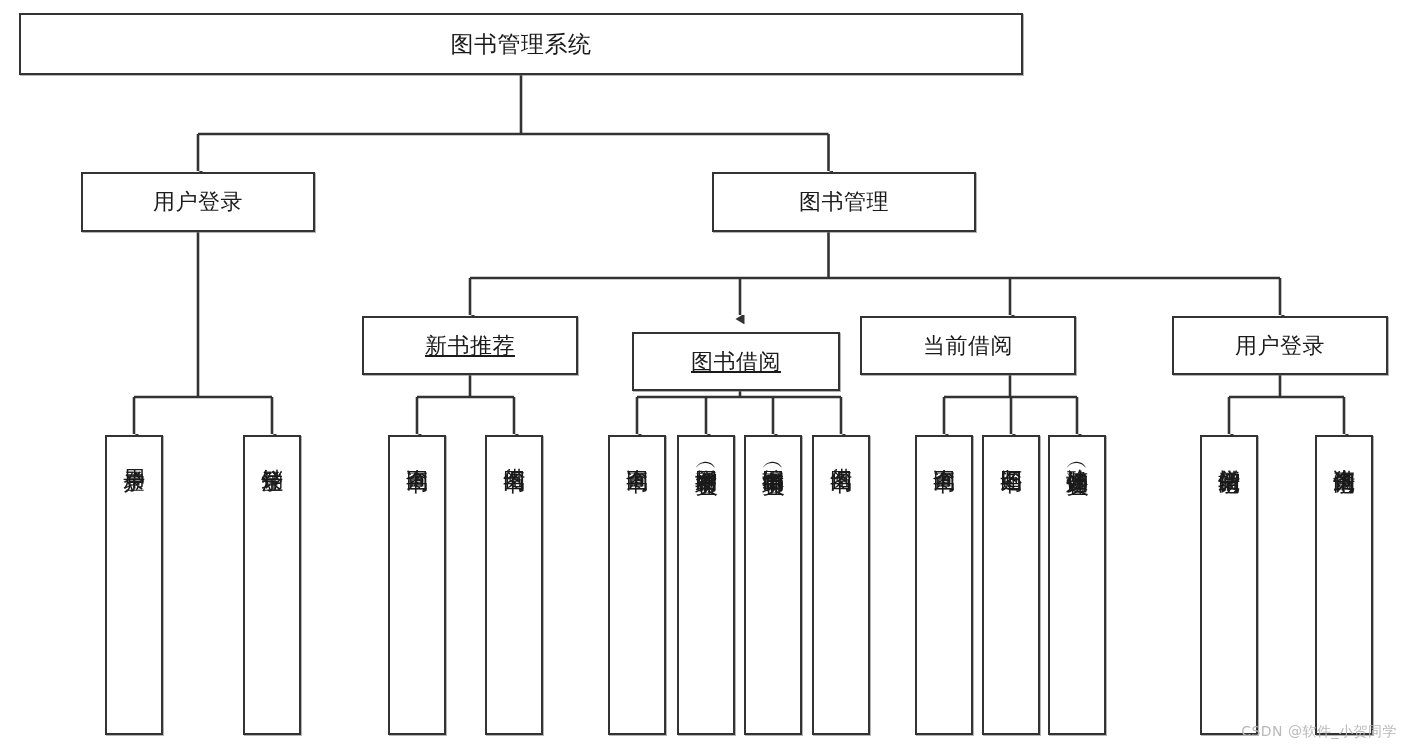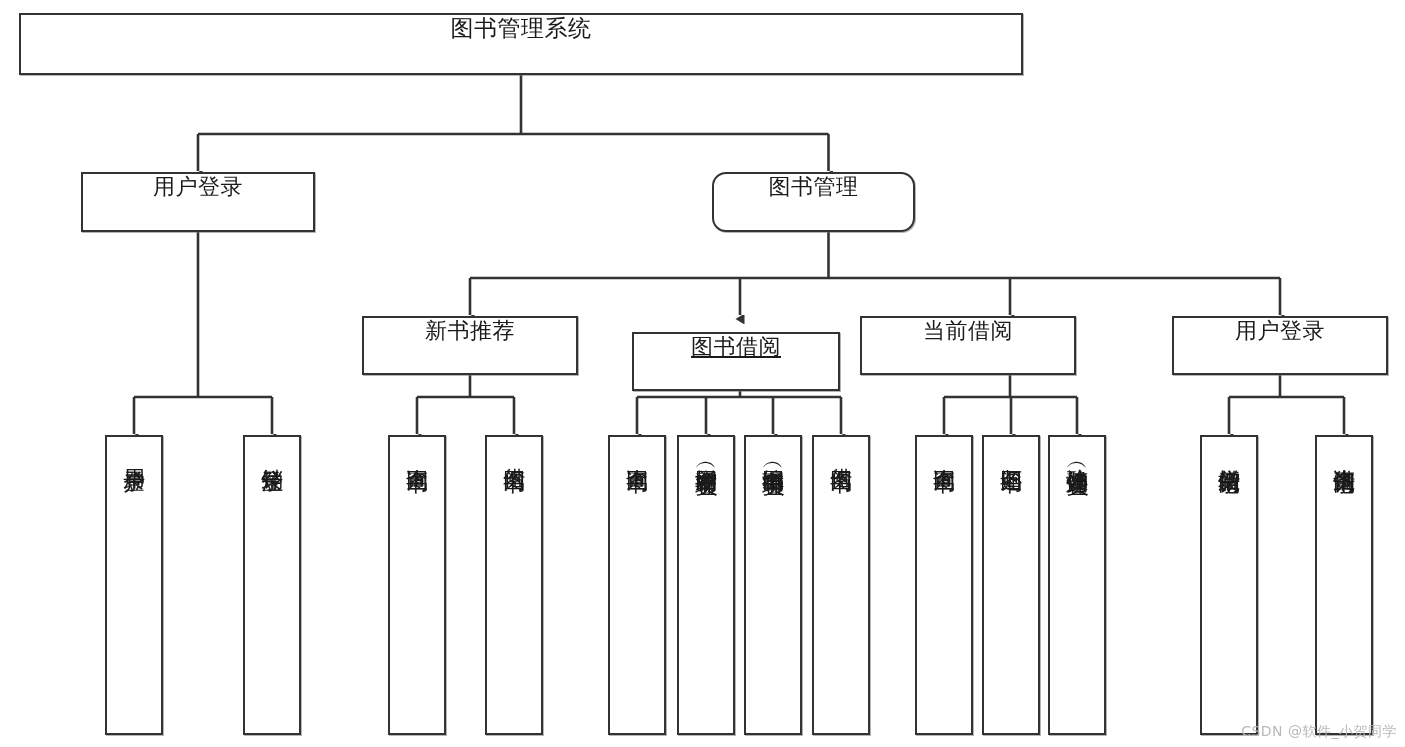--- a/index.html
+++ b/index.html
@@ -26,20 +26,21 @@
     height: 747px;
     pointer-events: none;
   }
   .node {
     position: absolute;
     box-sizing: border-box;
     background: #ffffff;
     border: 2px solid #333333;
     box-shadow: 1px 1px 0 0 rgba(120,120,120,0.55);
     display: flex;
+    align-items: center;
     justify-content: center;
     color: #1a1a1a;
   }
   .node .lbl {
     display: block;
     text-align: center;
     line-height: 1.16;
     letter-spacing: 0.5px;
   }
   
@@ -122,24 +123,24 @@
       </g>
   </svg>
 
   <div id="nodes">
       <div class="node h root" style="left: 19px; top: 13px; width: 1004px; height: 62px;">
         <span class="lbl">图书管理系统</span>
       </div>
       <div class="node h" style="left: 81px; top: 172px; width: 234px; height: 60px;">
         <span class="lbl">用户登录</span>
       </div>
-      <div class="node h" style="left: 712px; top: 172px; width: 203px; height: 60px; border-radius: 14px;">
+      <div class="node h" style="left: 712px; top: 172px; width: 264px; height: 60px;">
         <span class="lbl">图书管理</span>
       </div>
-      <div class="node h" style="left: 362px; top: 316px; width: 216px; height: 59px;">
+      <div class="node h" style="left: 362px; top: 316px; width: 216px; height: 59px; text-decoration: underline;">
         <span class="lbl">新书推荐</span>
       </div>
       <div class="node h" style="left: 632px; top: 332px; width: 208px; height: 59px; text-decoration: underline;">
         <span class="lbl">图书借阅</span>
       </div>
       <div class="node h" style="left: 860px; top: 316px; width: 216px; height: 59px;">
         <span class="lbl">当前借阅</span>
       </div>
       <div class="node h" style="left: 1172px; top: 316px; width: 216px; height: 59px;">
         <span class="lbl">用户登录</span>

